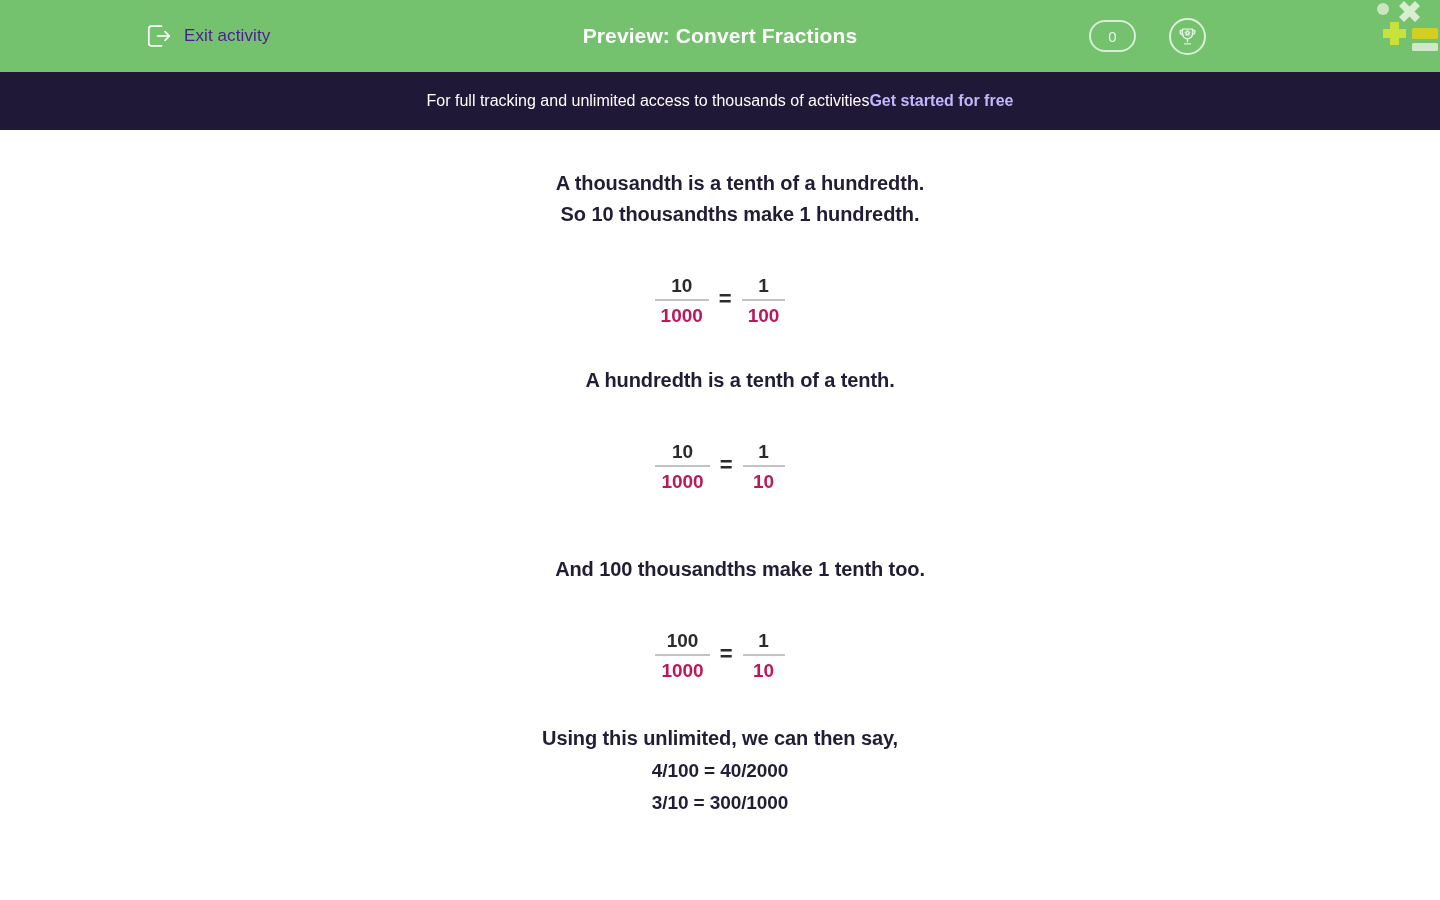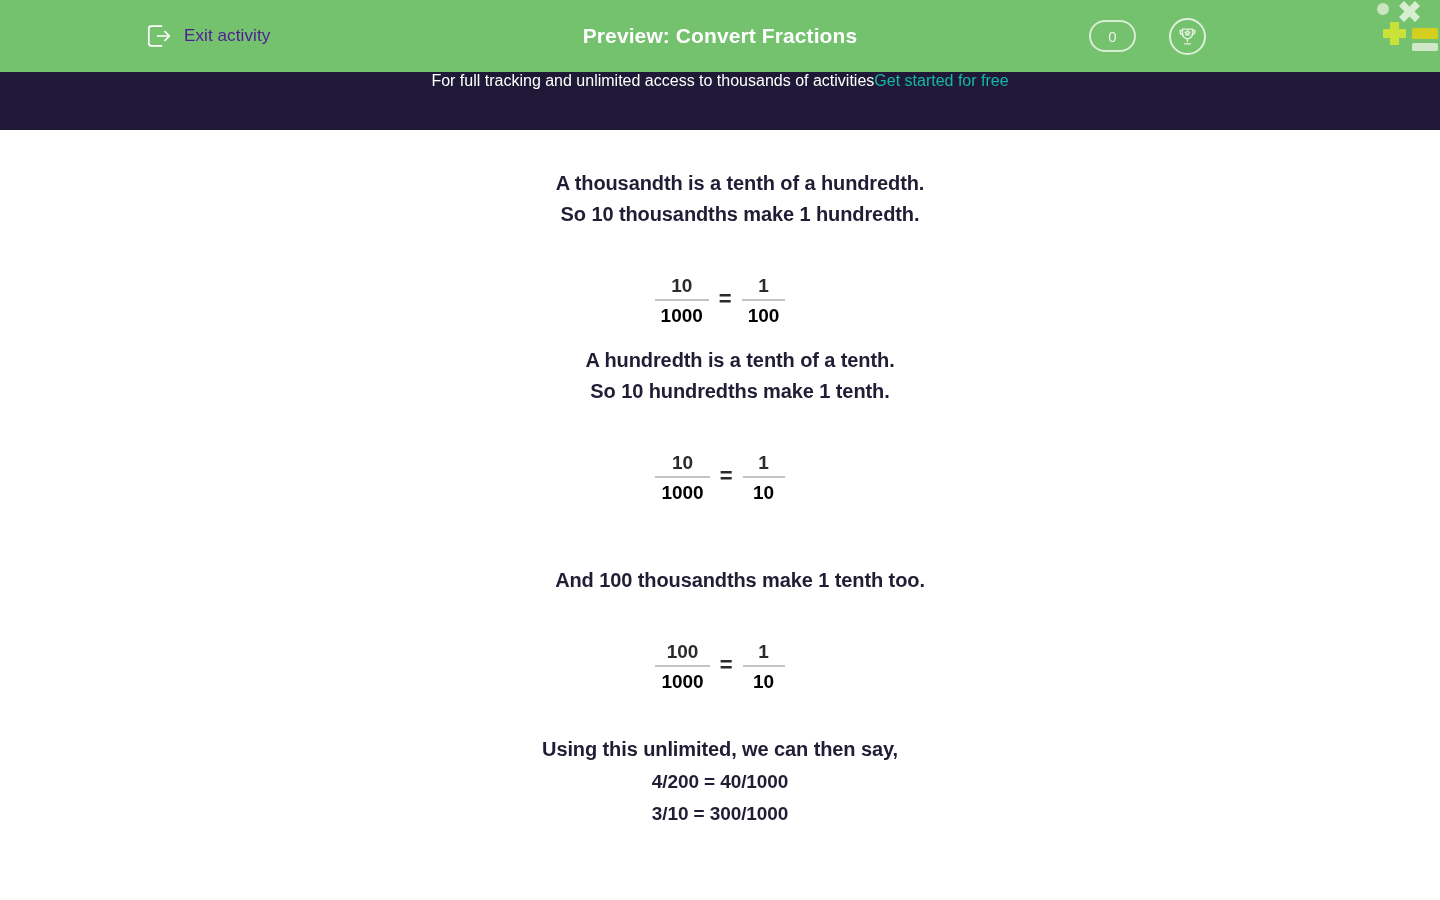--- a/index.html
+++ b/index.html
@@ -100,30 +100,30 @@
     height: 56px;
     pointer-events: none;
   }
 
   
   .promo-banner {
     height: 58px;
     background: #1f1937;
     color: #ffffff;
     display: flex;
-    align-items: flex-start;
+    align-items: center;
     justify-content: center;
     font-size: 16px;
   }
   .promo-banner .promo-text { font-weight: normal; }
   .promo-banner .promo-cta {
-    font-weight: normal;
+    font-weight: bold;
     cursor: pointer;
     text-decoration: none;
-    color: #14b8a6;
+    color: #c4b5fd;
   }
 
   
   .activity-body {
     text-align: center;
     color: #221c35;
   }
   .recap-heading {
     font-size: 22px;
     font-weight: bold;
@@ -131,21 +131,21 @@
     letter-spacing: -0.1px;
   }
   .fact-block {
     font-size: 20px;
     font-weight: bold;
     line-height: 31px;
     letter-spacing: -0.1px;
     padding-left: 40px;
   }
   .fact-block.first { margin-top: 38px; }
-  .fact-block.second { margin-top: 20px; }
+  .fact-block.second { margin-top: 40px; }
   .fact-block.third { margin-top: 63px; }
 
   
   .equation {
     display: flex;
     align-items: center;
     justify-content: center;
     gap: 10px;
   }
   .equation.eq1 { margin-top: 46px; }
@@ -164,21 +164,21 @@
     color: #2b2b2b;
     padding: 0 6px 4px 6px;
   }
   .fraction .frac-bar {
     width: 100%;
     min-width: 42px;
     height: 2px;
     background: #c3c3c3;
   }
   .fraction .denominator {
-    color: #000000;
+    color: #be185d;
     padding: 5px 6px 0 6px;
   }
   .equals-sign {
     color: #2b2b2b;
     font-size: 22px;
     font-weight: bold;
     line-height: 1;
     position: relative;
     top: -2px;
   }
@@ -265,21 +265,20 @@
     <span class="equals-sign">=</span>
     <span class="fraction">
       <span class="numerator">1</span>
       <span class="frac-bar"></span>
       <span class="denominator">100</span>
     </span>
   </div>
 
   <div class="fact-block second">
     <div>A hundredth is a tenth of a tenth.</div>
-    <div>So 10 hundredths make 1 tenth.</div>
   </div>
 
   <div class="equation eq2">
     <span class="fraction">
       <span class="numerator">10</span>
       <span class="frac-bar"></span>
       <span class="denominator">1000</span>
     </span>
     <span class="equals-sign">=</span>
     <span class="fraction">
@@ -302,18 +301,18 @@
     <span class="equals-sign">=</span>
     <span class="fraction">
       <span class="numerator">1</span>
       <span class="frac-bar"></span>
       <span class="denominator">10</span>
     </span>
   </div>
 
   <div class="closing-block">
     <div class="closing-lead">Using this unlimited, we can then say,</div>
-    <div class="closing-line">4/200 = 40/1000</div>
+    <div class="closing-line">4/100 = 40/2000</div>
     <div class="closing-line">3/10 = 300/1000</div>
 
   </div>
 
 </main>
 
 </body></html>

